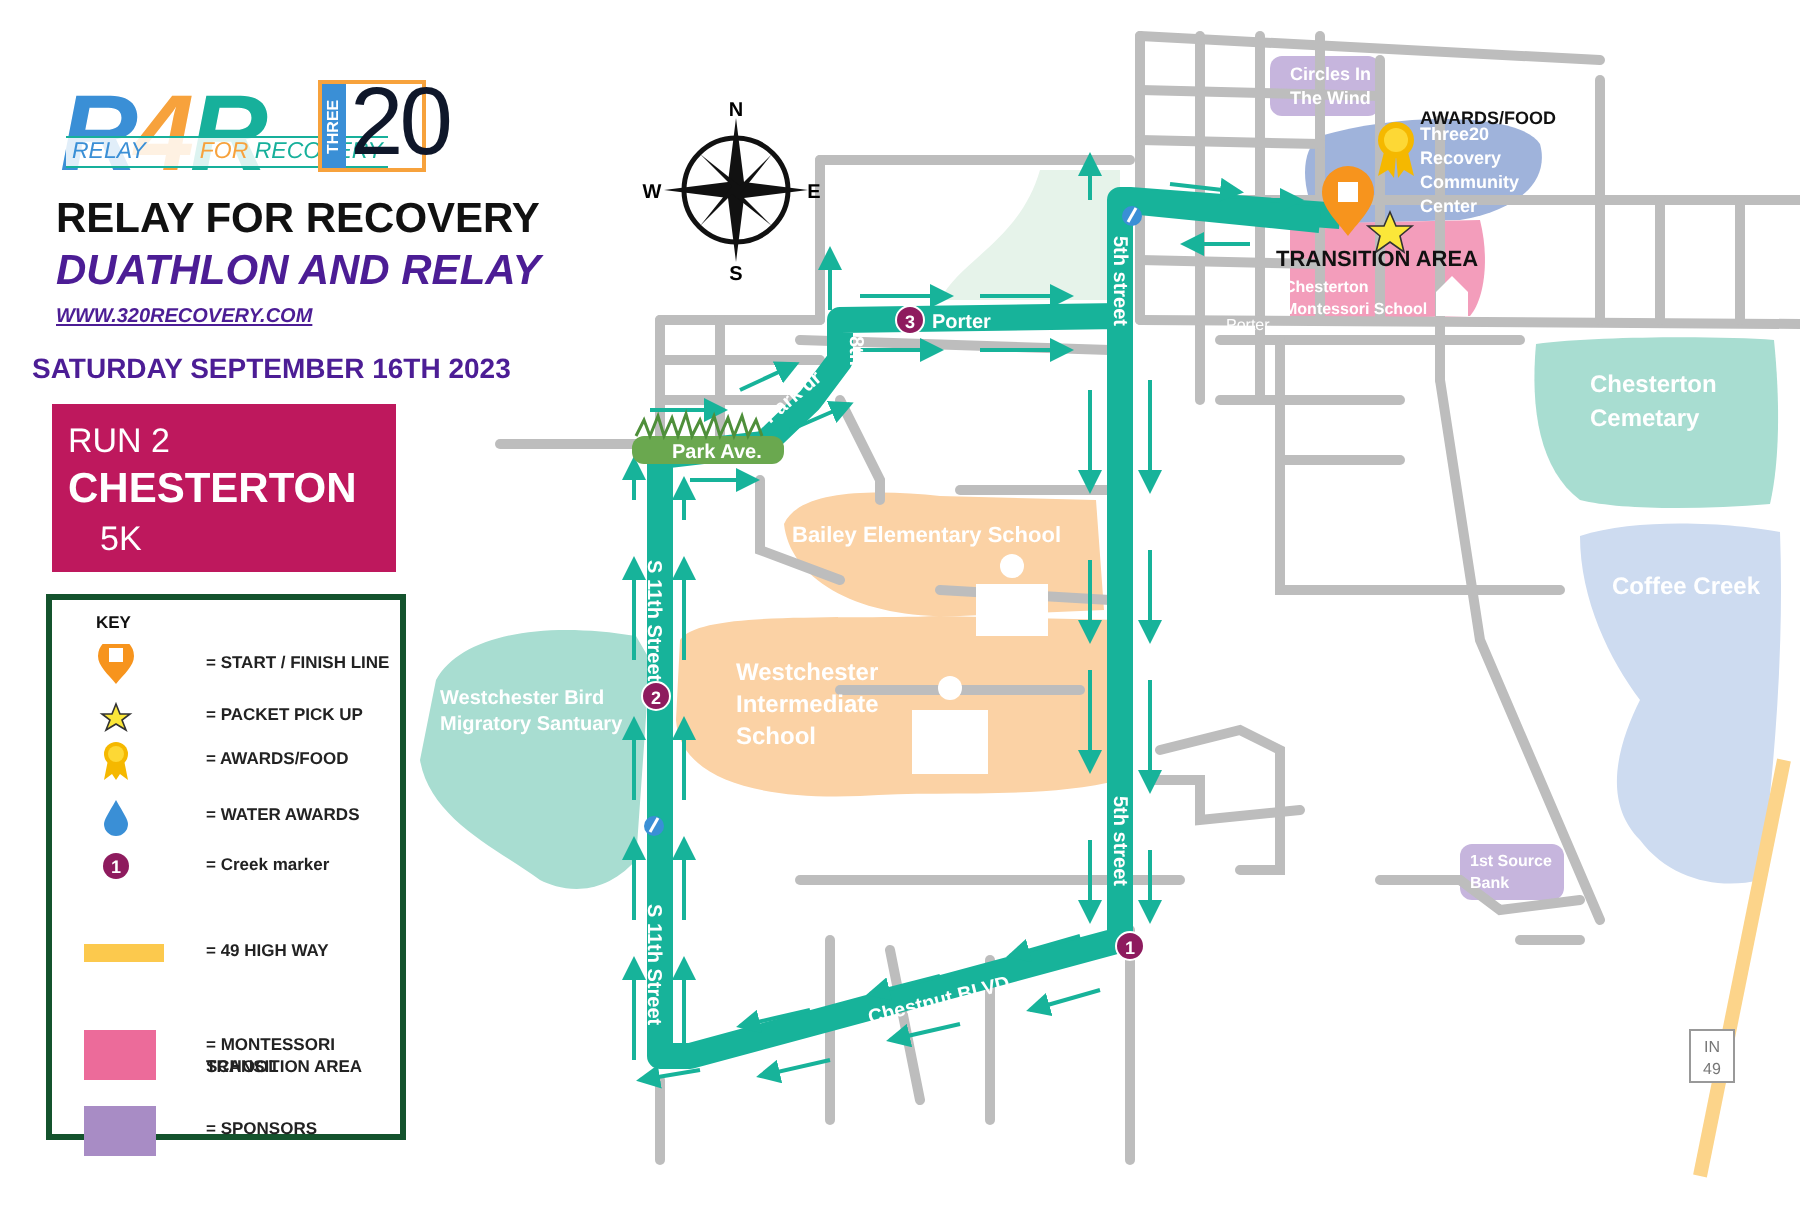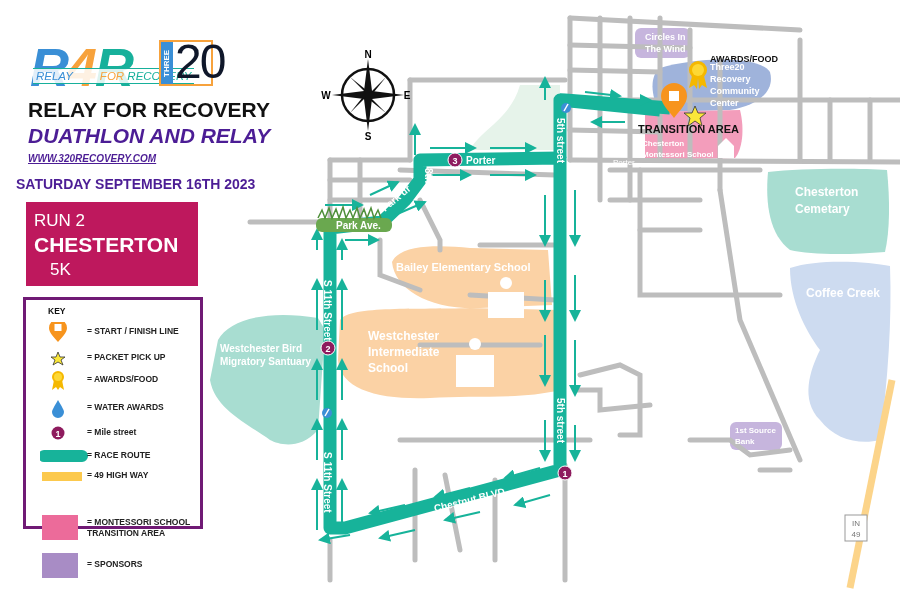--- a/index.html
+++ b/index.html
@@ -15,25 +15,25 @@
   .three20 .three{position:absolute;left:0;top:0;width:12px;height:42px;background:#3a8fd6;color:#fff;font-size:8px;font-weight:bold;writing-mode:vertical-rl;transform:rotate(180deg);text-align:center;line-height:12px;}
   .three20 .twenty{position:absolute;left:14px;top:-2px;font-size:48px;font-weight:normal;color:#0f172a;line-height:44px;letter-spacing:-2px;}
   .title1{left:28px;top:98px;font-size:21px;font-weight:bold;color:#111;text-align:right;}
   .title2{left:28px;top:124px;font-size:21px;font-weight:bold;font-style:italic;color:#4c1d95;}
   .url{left:28px;top:153px;font-size:10px;font-weight:bold;font-style:italic;color:#4c1d95;text-decoration:underline;}
   .date{left:16px;top:176px;font-size:14px;font-weight:bold;color:#4c1d95;}
   .runbox{left:26px;top:202px;width:172px;height:84px;background:#be185d;color:#fff;}
   .runbox .l1{position:absolute;left:8px;top:9px;font-size:17px;}
   .runbox .l2{position:absolute;left:8px;top:31px;font-size:21px;font-weight:bold;}
   .runbox .l3{position:absolute;left:8px;top:58px;font-size:17px;margin-left:16px;}
-  .key{left:23px;top:297px;width:180px;height:232px;border:3px solid #701a75;background:#fff;box-sizing:border-box;}
+  .key{left:23px;top:297px;width:180px;height:273px;border:3px solid #14532d;background:#fff;box-sizing:border-box;}
   .key-title{position:absolute;left:22px;top:6px;font-size:8.5px;font-weight:bold;color:#111;}
   .key-row{position:absolute;left:0;width:100%;height:20px;}
   .key-icon{position:absolute;left:14px;top:0;width:50px;height:20px;}
-  .key-label{position:absolute;left:61px;top:4px;font-size:8.5px;font-weight:bold;color:#222;line-height:11px;}
+  .key-label{position:absolute;left:77px;top:4px;font-size:8.5px;font-weight:bold;color:#222;line-height:11px;}
 </style>
 </head>
 <body>
 
 <svg id="map" viewBox="0 0 900 610" xmlns="http://www.w3.org/2000/svg">
   <defs>
     <marker id="ah" markerWidth="6" markerHeight="6" refX="5" refY="3" orient="auto" markerUnits="strokeWidth">
       <path d="M0,0 L6,3 L0,6 z" fill="#17b39a"></path>
     </marker>
   </defs>
@@ -292,27 +292,21 @@
     <svg class="key-icon" viewBox="0 0 50 20">
         <path d="M18,2 C14,9 12,12 12,14 A6,6 0 0 0 24,14 C24,12 22,9 18,2 Z" fill="#3a8fd6"></path>
       </svg>
     <span class="key-label">= WATER AWARDS</span>
   </div>
   <div class="key-row" style="top:123px">
     <svg class="key-icon" viewBox="0 0 50 20">
         <circle cx="18" cy="10" r="6.5" fill="#8e1b5e"></circle>
         <text x="18" y="13.5" font-size="9" font-weight="bold" fill="#fff" text-anchor="middle" font-family="Liberation Sans, sans-serif">1</text>
       </svg>
-    <span class="key-label">= Mile street</span>
-  </div>
-  <div class="key-row" style="top:146px">
-    <svg class="key-icon" viewBox="0 0 50 20">
-        <rect x="-2" y="4" width="50" height="12" rx="6" fill="#17b39a"></rect>
-      </svg>
-    <span class="key-label">= RACE ROUTE</span>
+    <span class="key-label">= Creek marker</span>
   </div>
   <div class="key-row" style="top:166px">
     <svg class="key-icon" viewBox="0 0 50 20">
         <rect x="2" y="6" width="40" height="9" fill="#fcc94d"></rect>
       </svg>
     <span class="key-label">= 49 HIGH WAY</span>
   </div>
   <div class="key-row" style="top:213px;height:30px">
     <svg class="key-icon" style="height:28px" viewBox="0 0 50 28">
         <rect x="2" y="2" width="36" height="25" fill="#ec6b9a"></rect>

